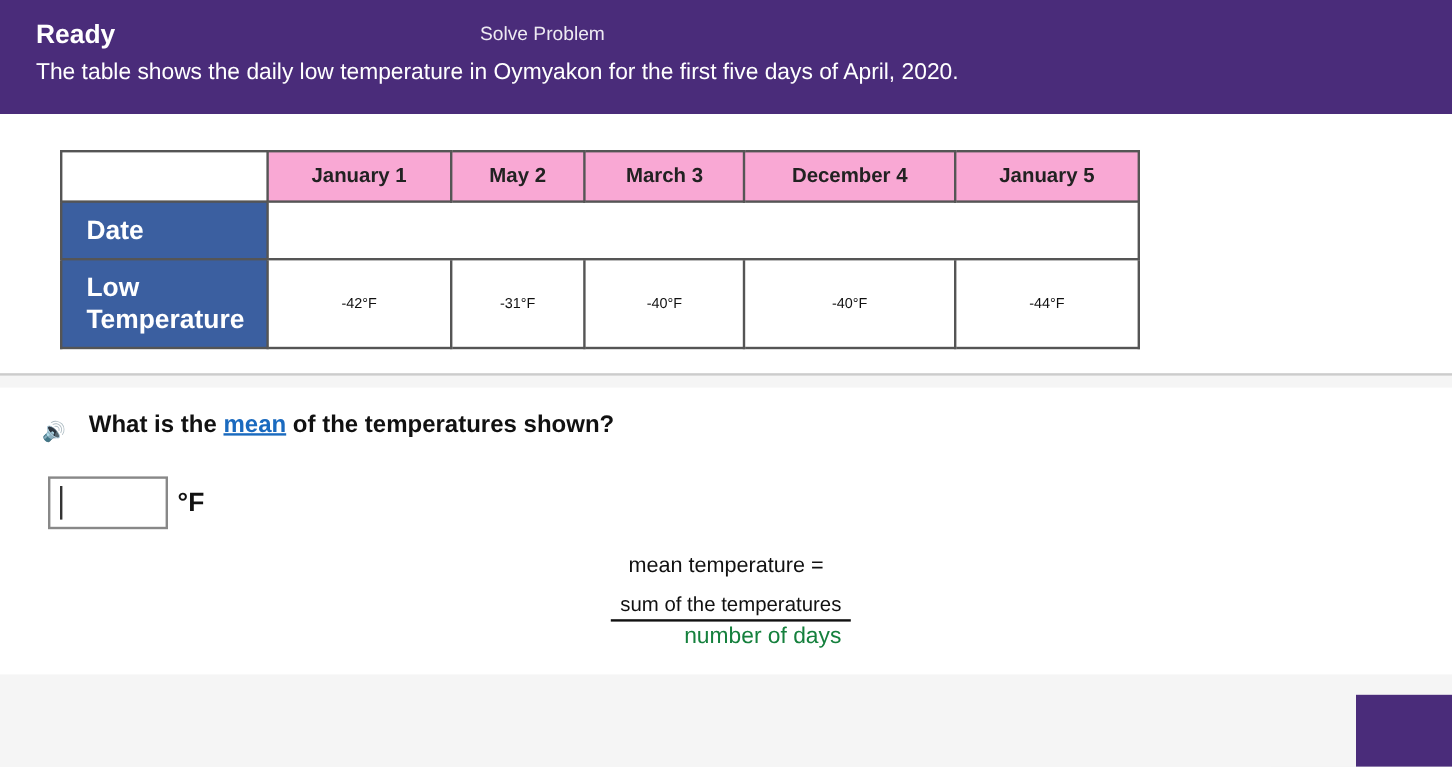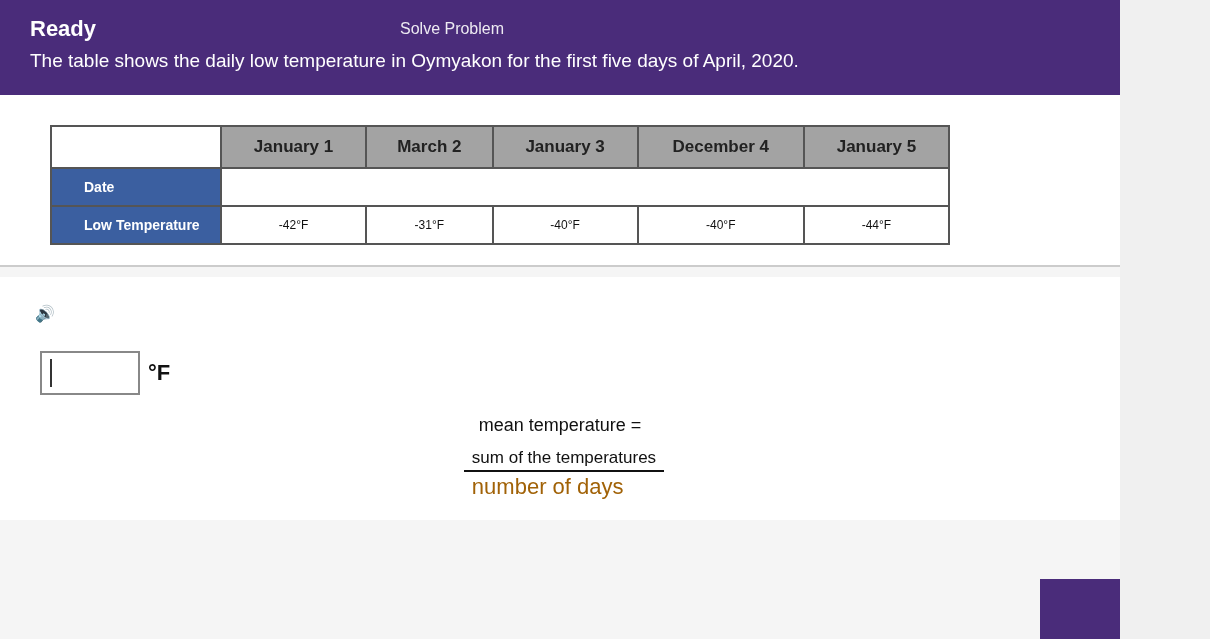--- a/index.html
+++ b/index.html
@@ -5,21 +5,21 @@
     * { box-sizing: border-box; margin: 0; padding: 0; }
     body {
       font-family: Arial, sans-serif;
       background: #f0f0f0;
       width: 1210px;
       min-height: 639px;
       overflow: hidden;
     }
 
     .page-container {
-      width: 1120px;
+      width: 1210px;
       min-height: 639px;
       background: #f5f5f5;
       position: relative;
     }
 
     
     .header-banner {
       background: #4a2c7a;
       padding: 16px 40px 20px 30px;
       position: relative;
@@ -63,33 +63,33 @@
 
     .temp-table th,
     .temp-table td {
       border: 2px solid #555;
       padding: 10px 18px;
       text-align: center;
       font-size: 17px;
     }
 
     .temp-table thead th {
-      background: #a3a3a3;
+      background: #f9a8d4;
       font-weight: bold;
       color: #222;
       white-space: nowrap;
     }
 
     .temp-table .row-header {
       background: #3b5fa0;
       color: white;
       font-weight: bold;
       text-align: left;
-      padding-left: 32px;
-      font-size: 14px;
+      padding-left: 20px;
+      font-size: 22px;
       width: 170px;
     }
 
     .temp-table td.temp-value {
       background: white;
       color: #111;
       font-size: 12px;
     }
 
     
@@ -170,35 +170,35 @@
     }
 
     .formula-text {
       font-size: 18px;
       color: #111;
     }
 
     .formula-fraction {
       display: inline-flex;
       flex-direction: column;
-      align-items: flex-start;
+      align-items: flex-end;
       margin-left: 8px;
     }
 
     .fraction-numerator {
       font-size: 17px;
       color: #111;
       border-bottom: 2px solid #111;
       padding-bottom: 2px;
       padding: 0 8px 2px 8px;
     }
 
     .fraction-denominator {
-      font-size: 22px;
-      color: #a16207;
+      font-size: 19px;
+      color: #15803d;
       padding-top: 2px;
       padding: 2px 8px 0 8px;
     }
 
     
     .bottom-right-btn {
       position: absolute;
       bottom: 0;
       right: 0;
       width: 80px;
@@ -222,22 +222,22 @@
     <div class="solve-label">Solve Problem</div>
     <div class="description-text">The table shows the daily low temperature in Oymyakon for the first five days of April, 2020.</div>
   </div>
 
   <div class="table-section">
     <table class="temp-table">
       <thead>
         <tr>
           <th style="background:white; border:2px solid #555; width:170px;"></th>
           <th>January 1</th>
-          <th>March 2</th>
-          <th>January 3</th>
+          <th>May 2</th>
+          <th>March 3</th>
           <th>December 4</th>
           <th>January 5</th>
         </tr>
       </thead>
       <tbody>
         <tr>
           <td class="row-header">Date</td>
           <td class="temp-value" colspan="5" style="background:white;"></td>
         </tr>
         <tr>
@@ -252,20 +252,23 @@
     </table>
   </div>
 
   <hr class="divider-line">
 
   <div class="question-section">
     <div class="question-row">
       <div class="speaker-icon">
         <span>🔊</span>
       </div>
+      <div class="question-text">
+        <span>What is the </span><span class="underline-word">mean</span><span> of the temperatures shown?</span>
+      </div>
     </div>
 
     <div class="answer-area">
       <div class="answer-input-box">
         <span class="cursor-line"></span>
       </div>
       <span class="degree-f-label">°F</span>
     </div>
 
     <div class="formula-box">

